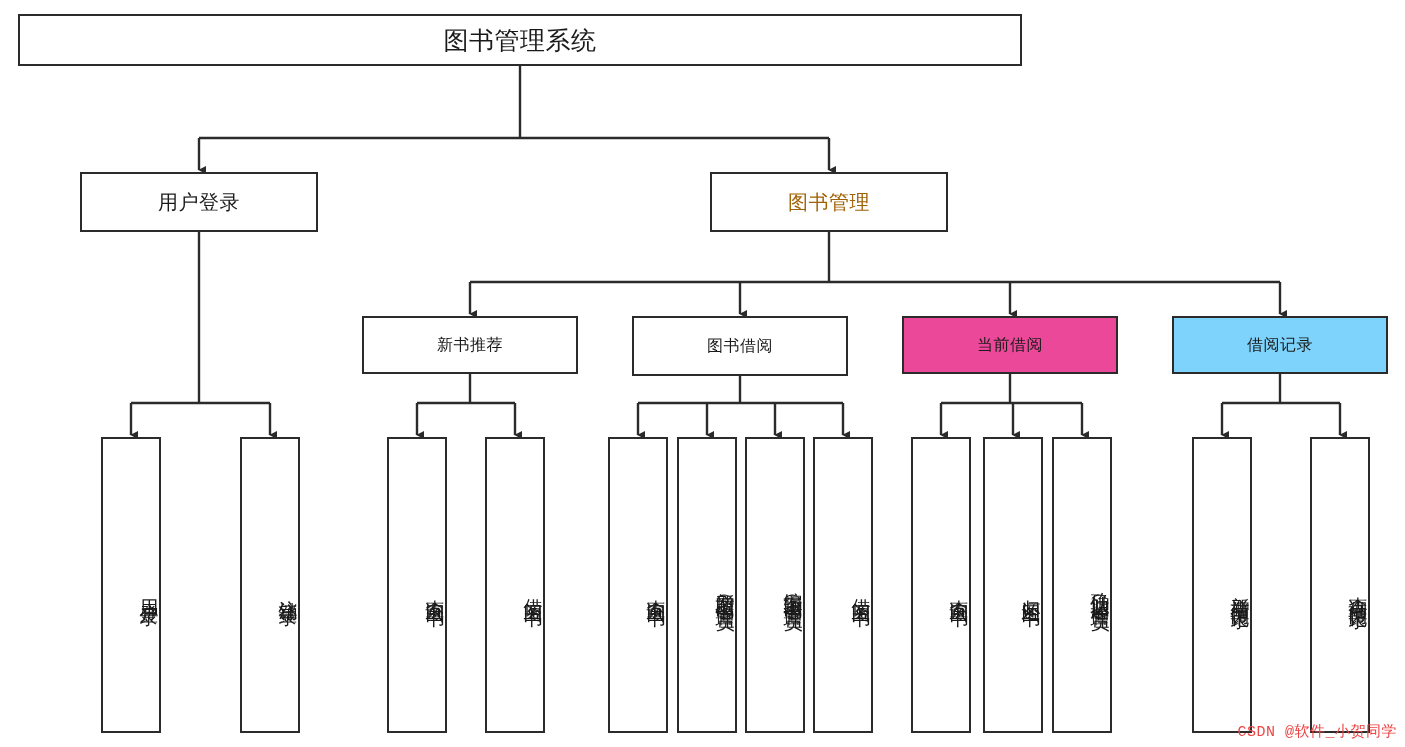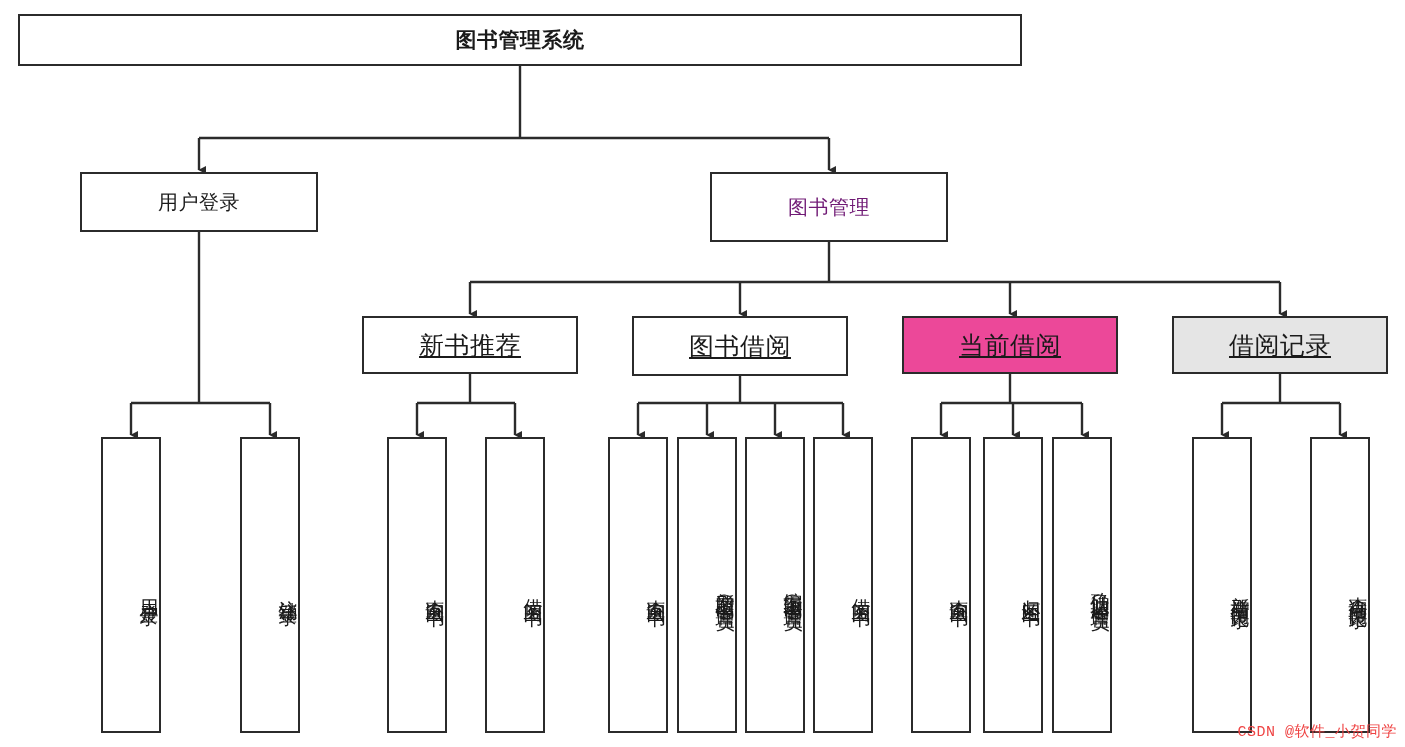--- a/index.html
+++ b/index.html
@@ -33,29 +33,27 @@
     border: 2px solid #2b2b2b;
     display: flex;
     align-items: center;
     justify-content: center;
     color: #1a1a1a;
     font-size: 20px;
     line-height: 1.15;
     letter-spacing: 0.5px;
   }
   .node.root {
-    font-size: 21px;
-    font-weight: bold;
+    font-size: 25px;
   }
   .node.level2 {
     font-size: 20px;
   }
   .node.level3 {
-    font-size: 25px;
-    text-decoration: underline;
+    font-size: 16px;
   }
   .node.leaf {
     writing-mode: vertical-rl;
     text-orientation: upright;
     align-items: flex-start;
     justify-content: center;
     padding-top: 10px;
     font-size: 19px;
     letter-spacing: 3px;
     line-height: 1.1;
@@ -122,33 +120,33 @@
       </g>
   </svg>
 
   <div id="nodes">
       <div class="node root" style="left: 18px; top: 14px; width: 1004px; height: 52px; border-color: rgb(43, 43, 43); background: rgb(255, 255, 255); color: rgb(26, 26, 26);">
         <span class="label">图书管理系统</span>
       </div>
       <div class="node level2" style="left: 80px; top: 172px; width: 238px; height: 60px; border-color: rgb(43, 43, 43); background: rgb(255, 255, 255); color: rgb(26, 26, 26);">
         <span class="label">用户登录</span>
       </div>
-      <div class="node level2" style="left: 710px; top: 172px; width: 238px; height: 70px; border-color: rgb(43, 43, 43); background: rgb(255, 255, 255); color: #701a75;">
+      <div class="node level2" style="left: 710px; top: 172px; width: 238px; height: 60px; border-color: rgb(43, 43, 43); background: rgb(255, 255, 255); color: #a16207;">
         <span class="label">图书管理</span>
       </div>
       <div class="node level3" style="left: 362px; top: 316px; width: 216px; height: 58px; border-color: rgb(43, 43, 43); background: rgb(255, 255, 255); color: rgb(26, 26, 26);">
         <span class="label">新书推荐</span>
       </div>
       <div class="node level3" style="left: 632px; top: 316px; width: 216px; height: 60px; border-color: rgb(43, 43, 43); background: rgb(255, 255, 255); color: rgb(26, 26, 26);">
         <span class="label">图书借阅</span>
       </div>
       <div class="node level3" style="left: 902px; top: 316px; width: 216px; height: 58px; border-color: rgb(43, 43, 43); background: #ec4899; color: rgb(26, 26, 26);">
         <span class="label">当前借阅</span>
       </div>
-      <div class="node level3" style="left: 1172px; top: 316px; width: 216px; height: 58px; border-color: rgb(43, 43, 43); background: #e5e5e5; color: rgb(26, 26, 26);">
+      <div class="node level3" style="left: 1172px; top: 316px; width: 216px; height: 58px; border-color: rgb(43, 43, 43); background: #7dd3fc; color: rgb(26, 26, 26);">
         <span class="label">借阅记录</span>
       </div>
       <div class="node leaf" style="left: 101px; top: 437px; width: 60px; height: 296px; border-color: rgb(43, 43, 43); background: rgb(255, 255, 255); color: rgb(26, 26, 26);">
         <span class="label">用户登录</span>
       </div>
       <div class="node leaf" style="left: 240px; top: 437px; width: 60px; height: 296px; border-color: rgb(43, 43, 43); background: rgb(255, 255, 255); color: rgb(26, 26, 26);">
         <span class="label">注销登录</span>
       </div>
       <div class="node leaf" style="left: 387px; top: 437px; width: 60px; height: 296px; border-color: rgb(43, 43, 43); background: rgb(255, 255, 255); color: rgb(26, 26, 26);">
         <span class="label">查询图书</span>

